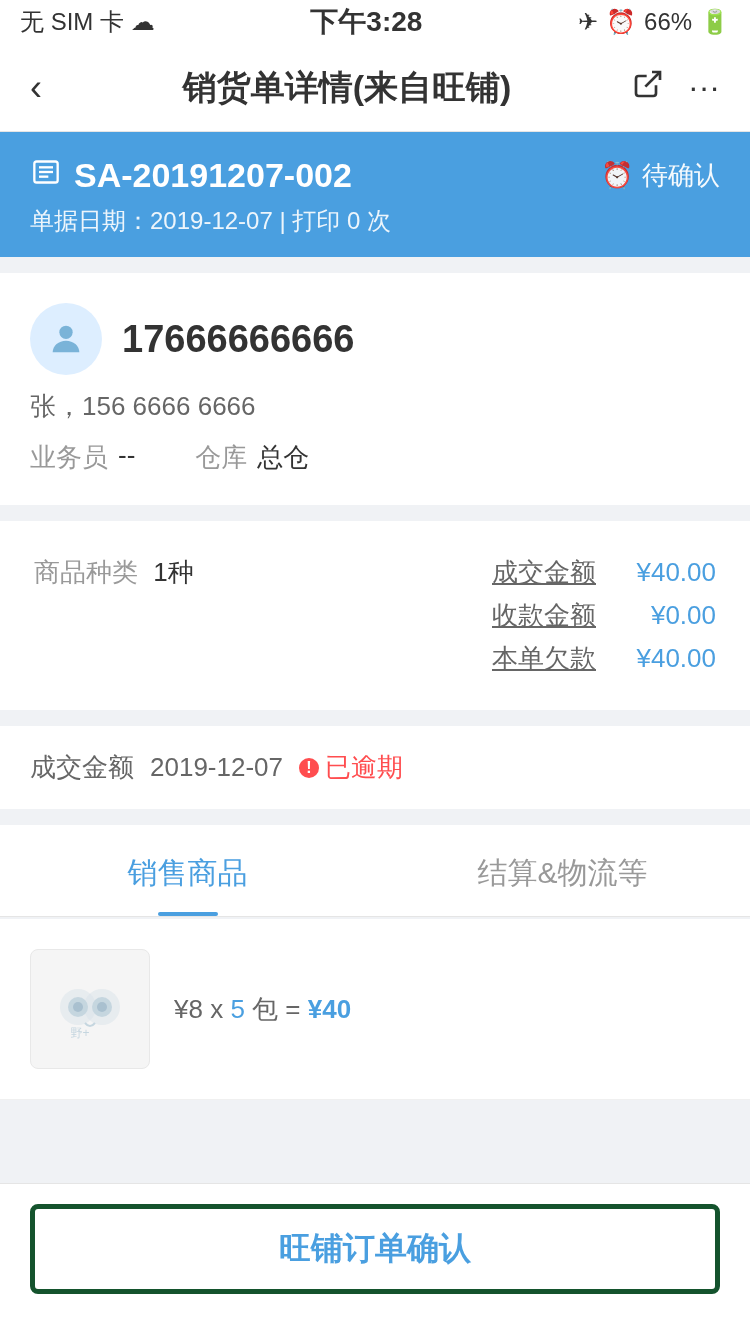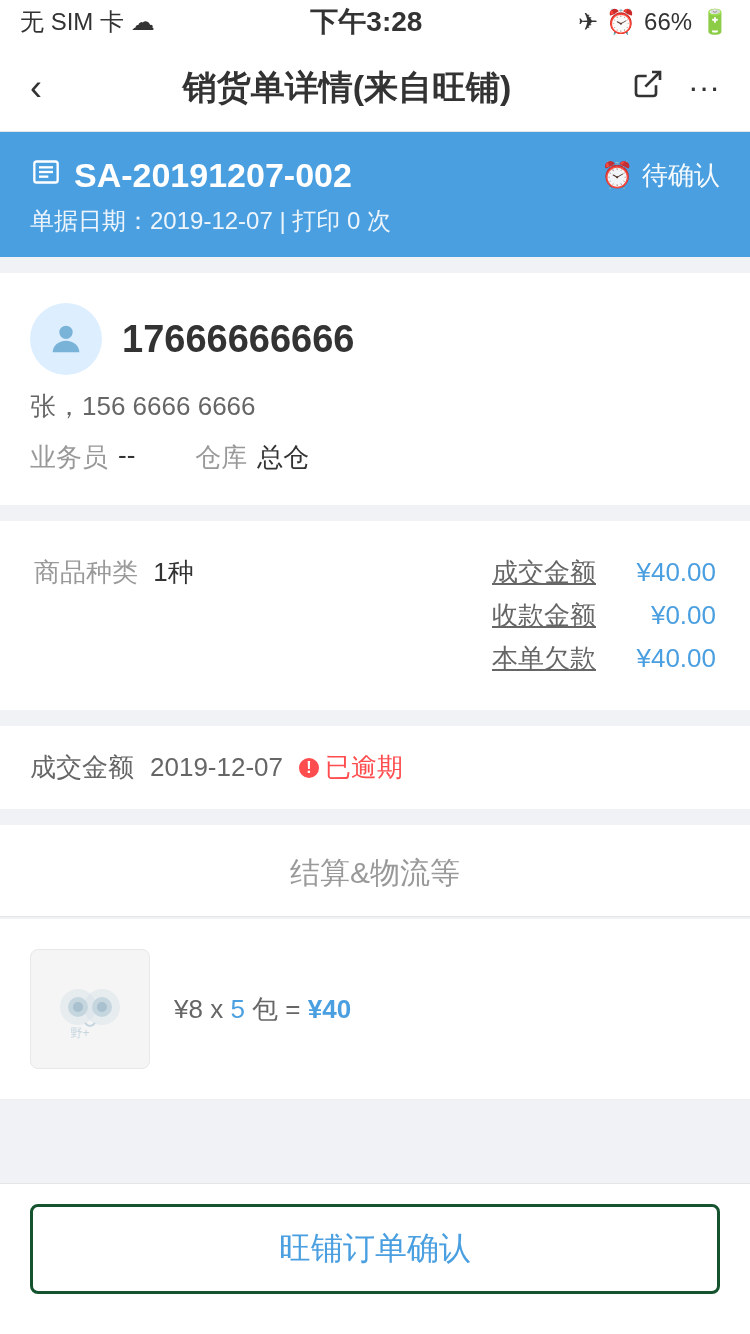--- a/index.html
+++ b/index.html
@@ -283,26 +283,26 @@
       bottom: 0;
       left: 0;
       width: 750px;
       background: #fff;
       padding: 20px 30px 40px;
       border-top: 1px solid #e5e5e5;
     }
     .confirm-button {
       width: 100%;
       height: 90px;
-      border: 3px solid #14532d;
+      border: 5px solid #14532d;
       border-radius: 8px;
       background: #fff;
       color: #4a9fe0;
       font-size: 32px;
-      font-weight: 400;
+      font-weight: 700;
       cursor: pointer;
       display: flex;
       align-items: center;
       justify-content: center;
     }
 
     
     .page-bottom-spacer { height: 180px; }
   </style>
 </head>
@@ -404,20 +404,23 @@
 <div class="due-date-card">
   <span>成交金额</span>
   <span>2019-12-07</span>
   <span class="overdue-badge">
     <span class="overdue-dot">!</span>
     <span>已逾期</span>
   </span>
 </div>
 
 <div class="tabs-container">
+  <div class="tab-item active">
+    <span>销售商品</span>
+  </div>
   <div class="tab-item">
     <span>结算&amp;物流等</span>
   </div>
 </div>
 
 <div class="product-list">
   <div class="product-item">
     <div class="product-image">
 
       <svg class="product-logo" viewBox="0 0 80 60" fill="none" xmlns="http://www.w3.org/2000/svg">

